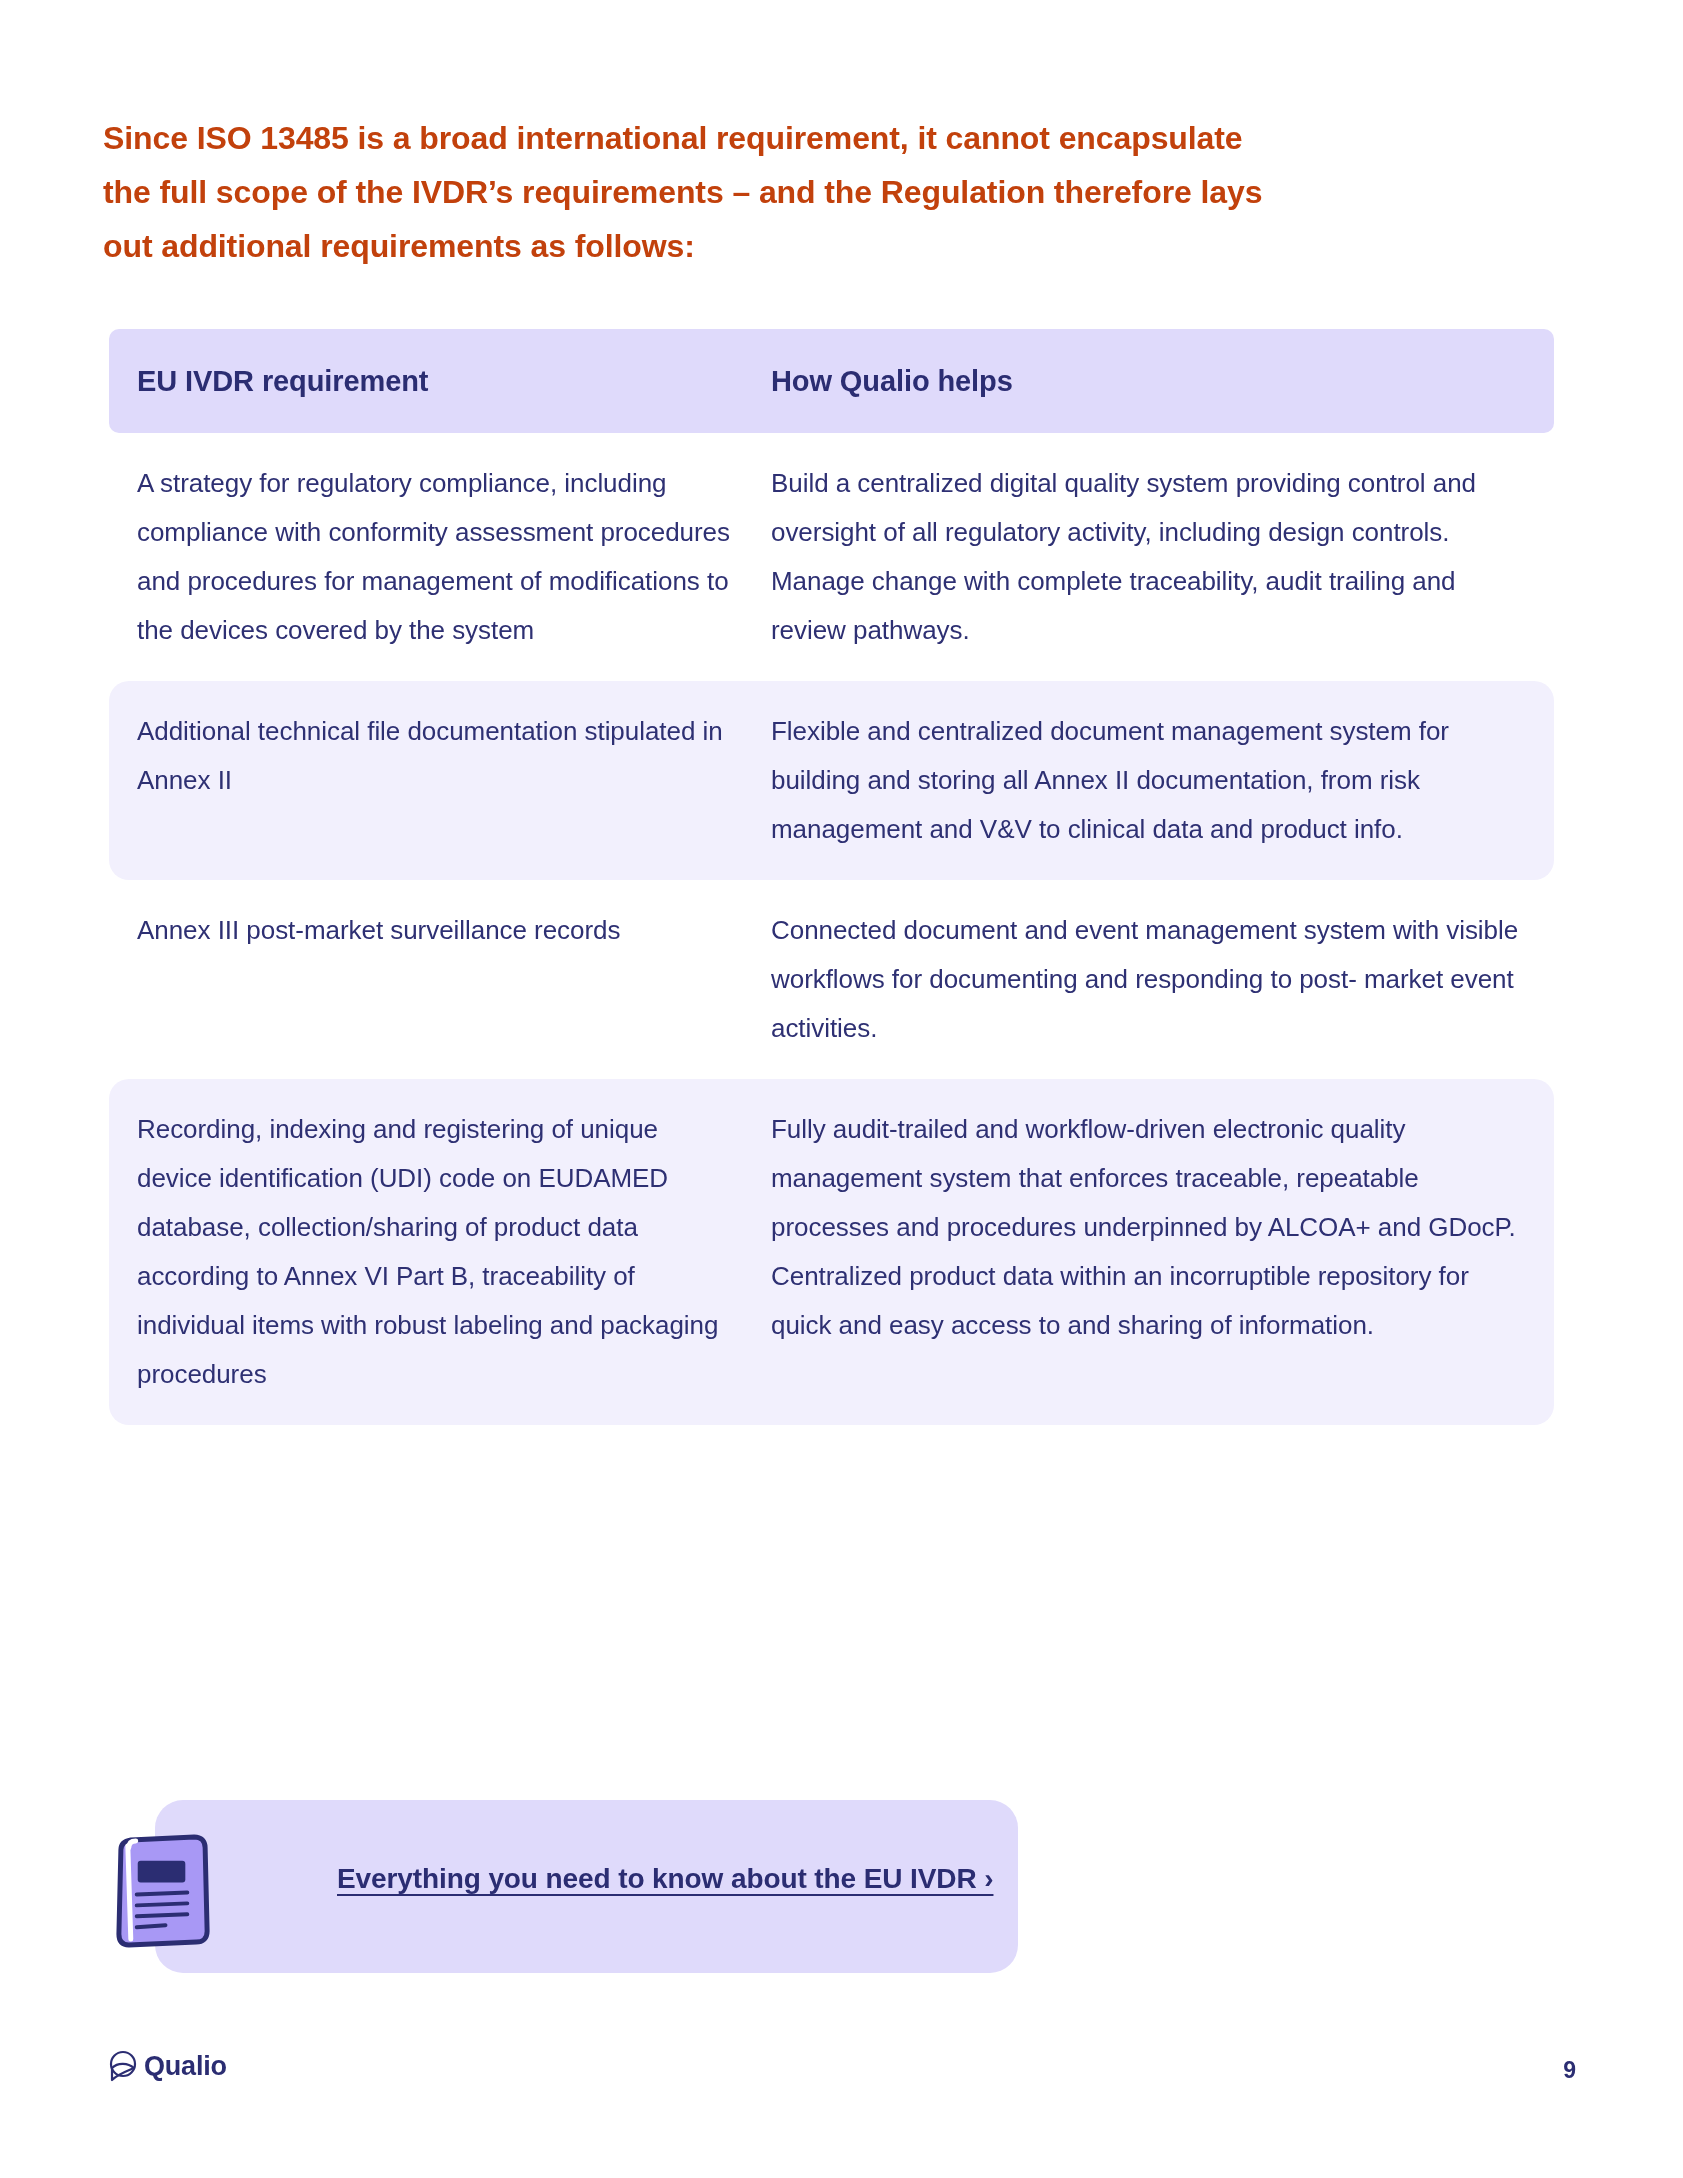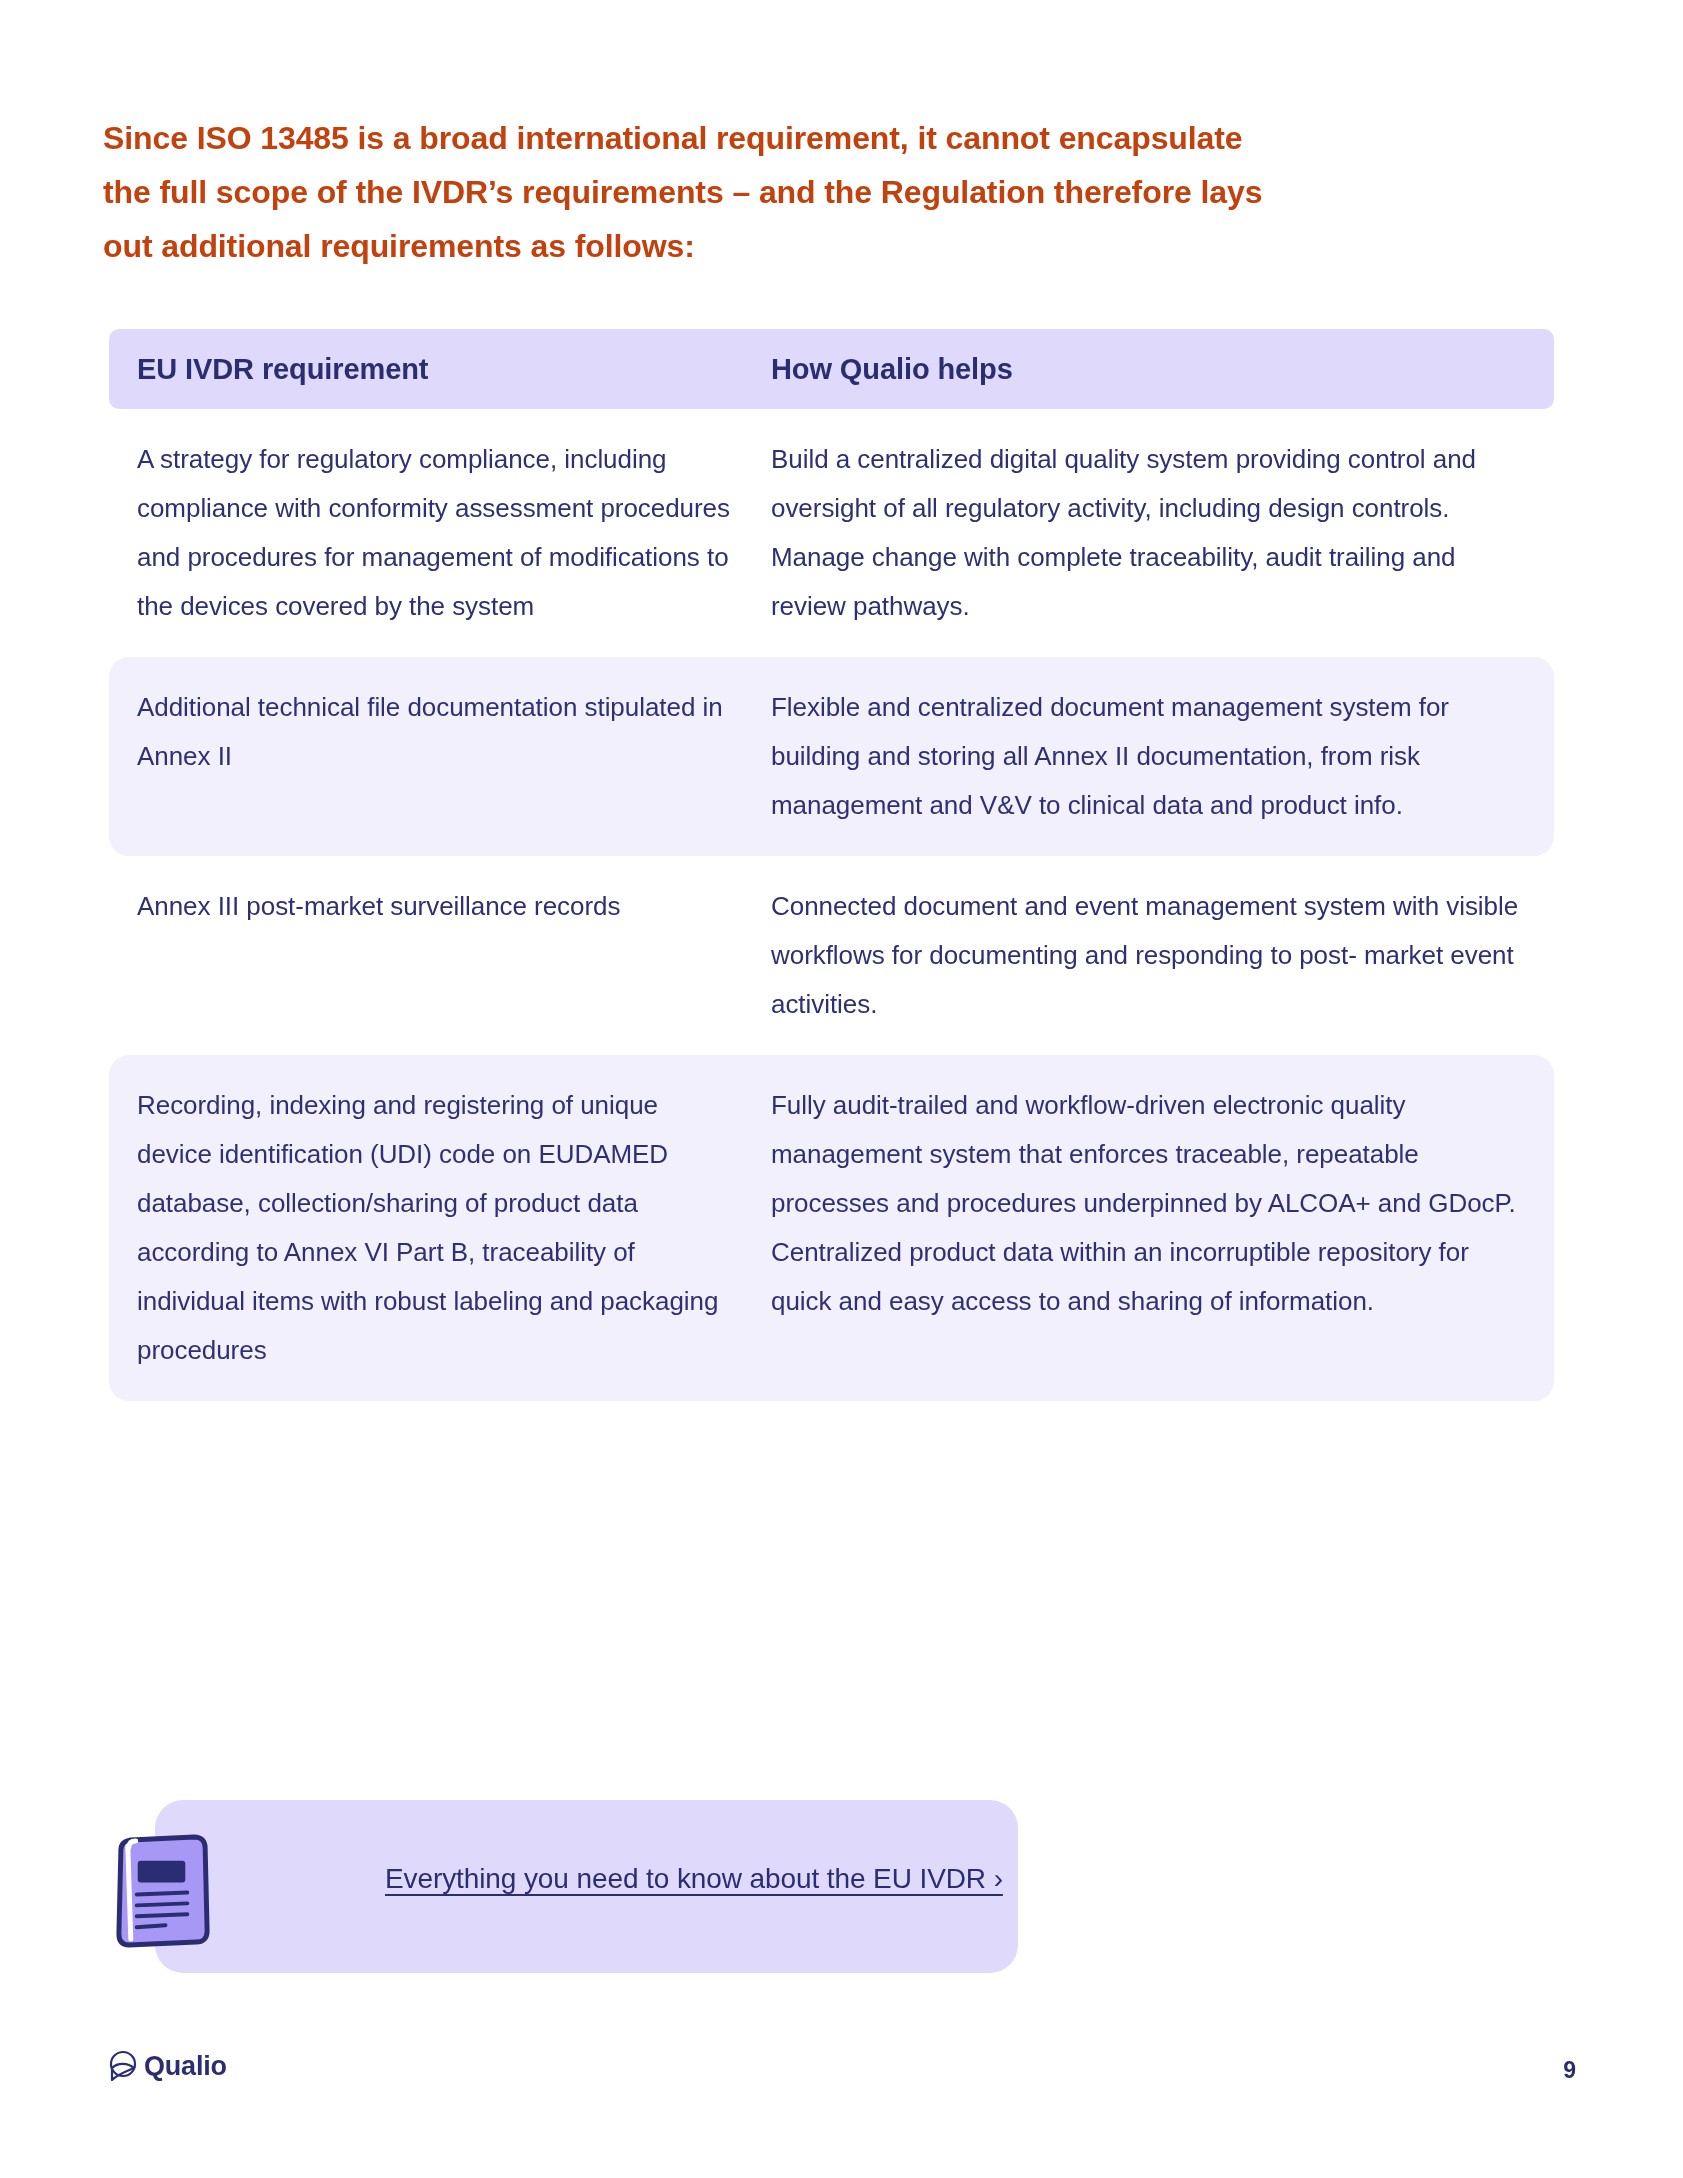--- a/index.html
+++ b/index.html
@@ -44,21 +44,21 @@
     width: 1445px;
   }
   .trow {
     display: flex;
     align-items: flex-start;
     border-radius: 10px;
     box-sizing: border-box;
   }
   .trow.header {
     background: #dfdafb;
-    height: 80px;
+    height: 104px;
     align-items: center;
     padding: 0 28px;
   }
   .trow.shaded {
     background: #f2f0fd;
     border-radius: 20px;
   }
   .trow.plain {
     background: #ffffff;
   }
@@ -116,28 +116,27 @@
     left: 0px;
     top: 28px;
     width: 114px;
     height: 124px;
   }
   .cta-link {
     position: absolute;
     left: 230px;
     top: 63px;
     font-size: 28px;
-    font-weight: 400;
+    font-weight: 700;
     color: #2b2d72;
     text-decoration: underline;
     text-underline-offset: 6px;
     letter-spacing: -0.1px;
     white-space: nowrap;
     cursor: pointer;
-    margin-left: 48px;
   }
 
   
   .footer-logo {
     position: absolute;
     left: 107px;
     top: 2049px;
     display: flex;
     align-items: center;
     gap: 3px;

